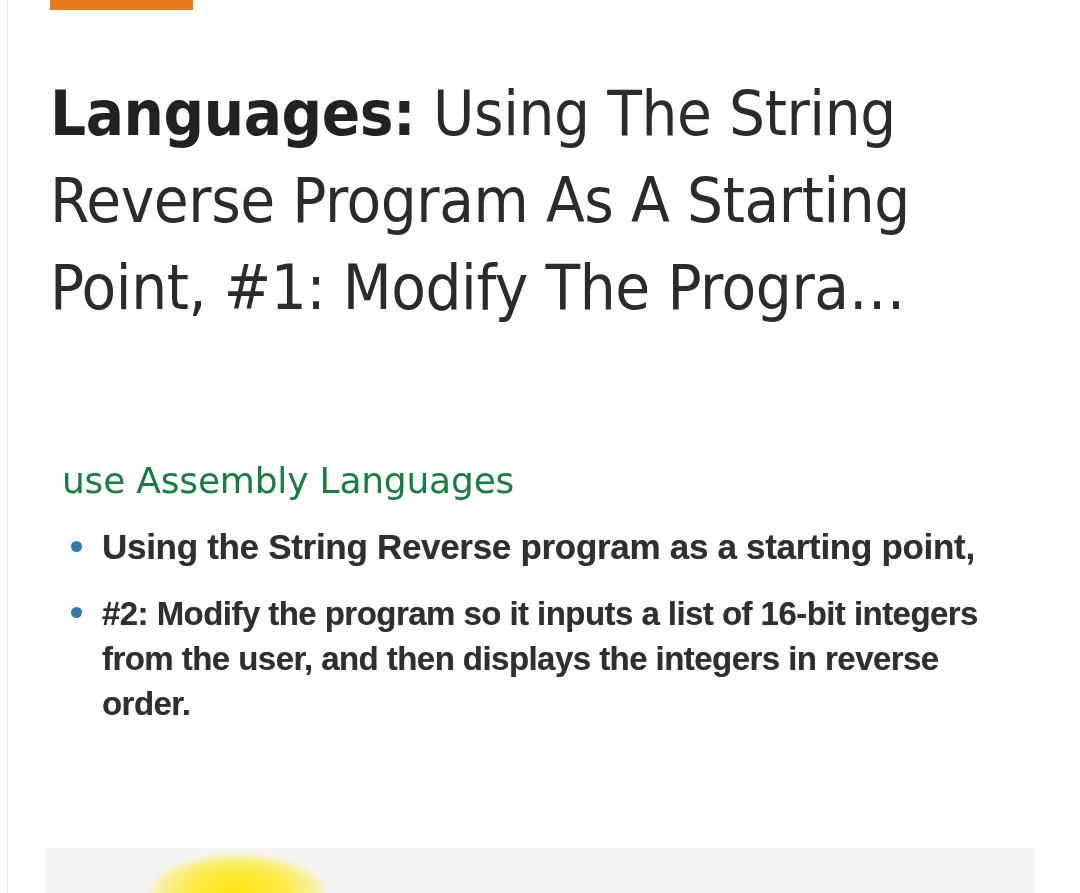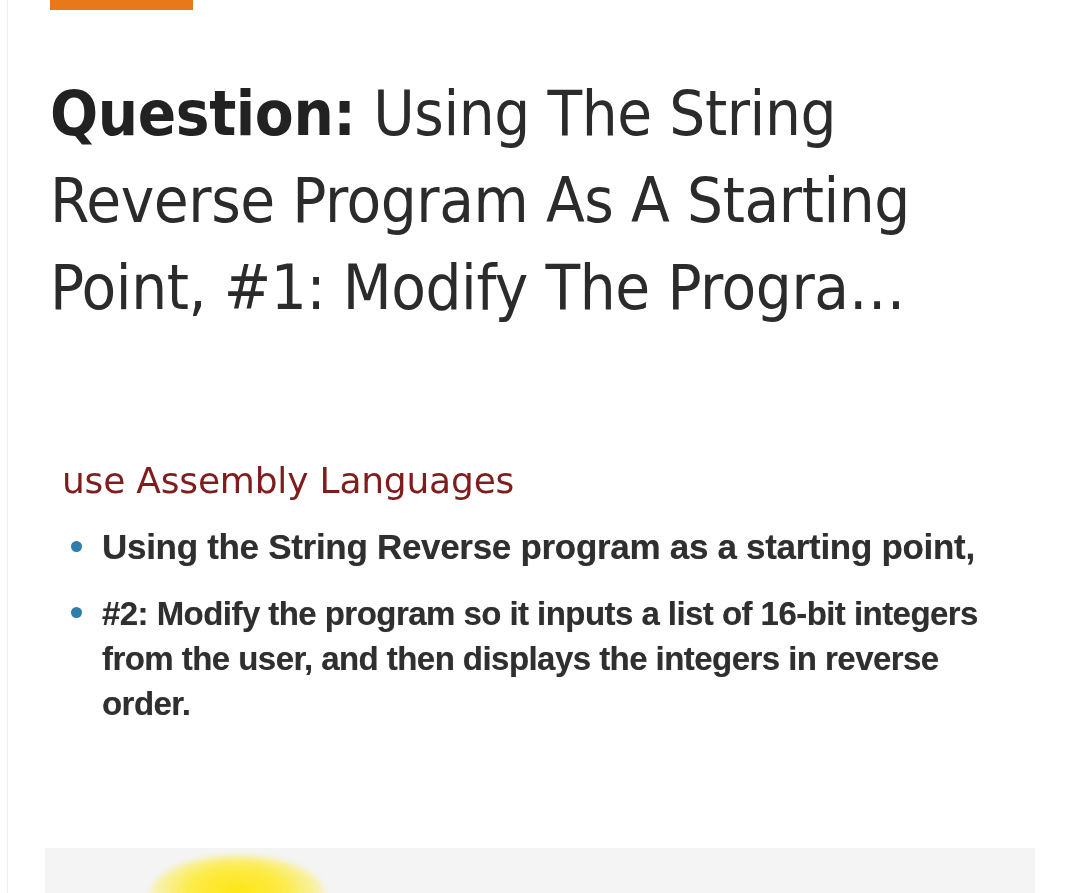--- a/index.html
+++ b/index.html
@@ -70,21 +70,21 @@
     top: 455px;
     width: 1080px;
   }
 
   .intro-line {
     margin: 0 0 16px 62px;
     font-family: "DejaVu Sans", sans-serif;
     font-size: 36px;
     line-height: 52px;
     font-weight: 400;
-    color: #7f1d1d;
+    color: #15803d;
     letter-spacing: -0.2px;
   }
 
   .bullet-list {
     list-style: none;
     margin: 0;
     padding: 0;
   }
 
   .bullet-item {
@@ -151,21 +151,21 @@
 </style>
 </head>
 <body>
 
 <div id="page">
 
   <div class="left-edge-rule"></div>
 
   <div class="accent-bar"></div>
 
-  <h1 class="heading"><span class="q-label">Question:</span><span class="q-rest"> Using The String Reverse Program As A Starting Point, #1: Modify The Progra…</span></h1>
+  <h1 class="heading"><span class="q-label">Languages:</span><span class="q-rest"> Using The String Reverse Program As A Starting Point, #1: Modify The Progra…</span></h1>
 
   <div class="body-block">
 
     <p class="intro-line">use Assembly Languages</p>
 
     <ul class="bullet-list">
       <li class="bullet-item">
         <span class="bullet-dot"></span>
         <span>Using the String Reverse program as a starting point,</span>
       </li>

